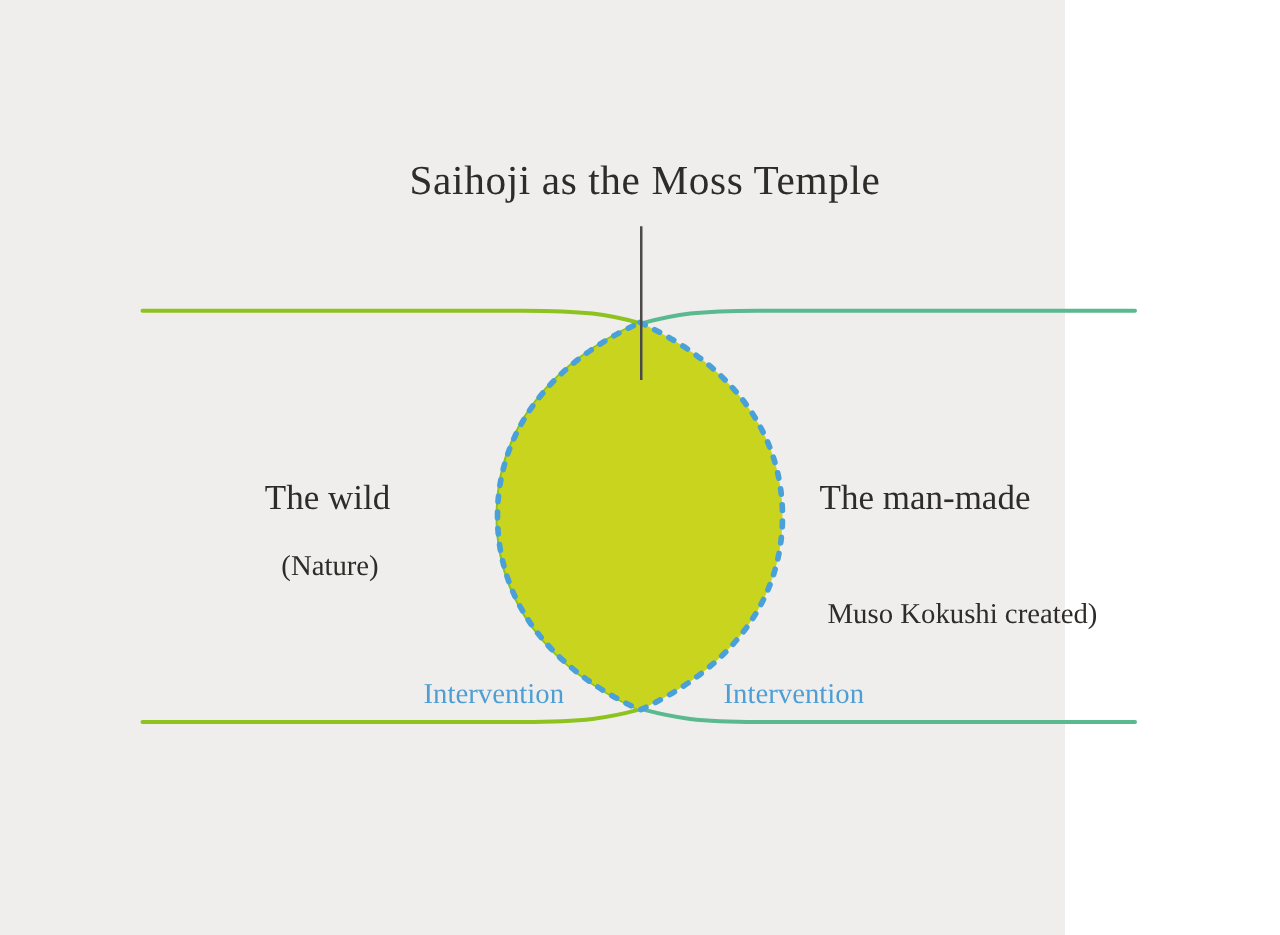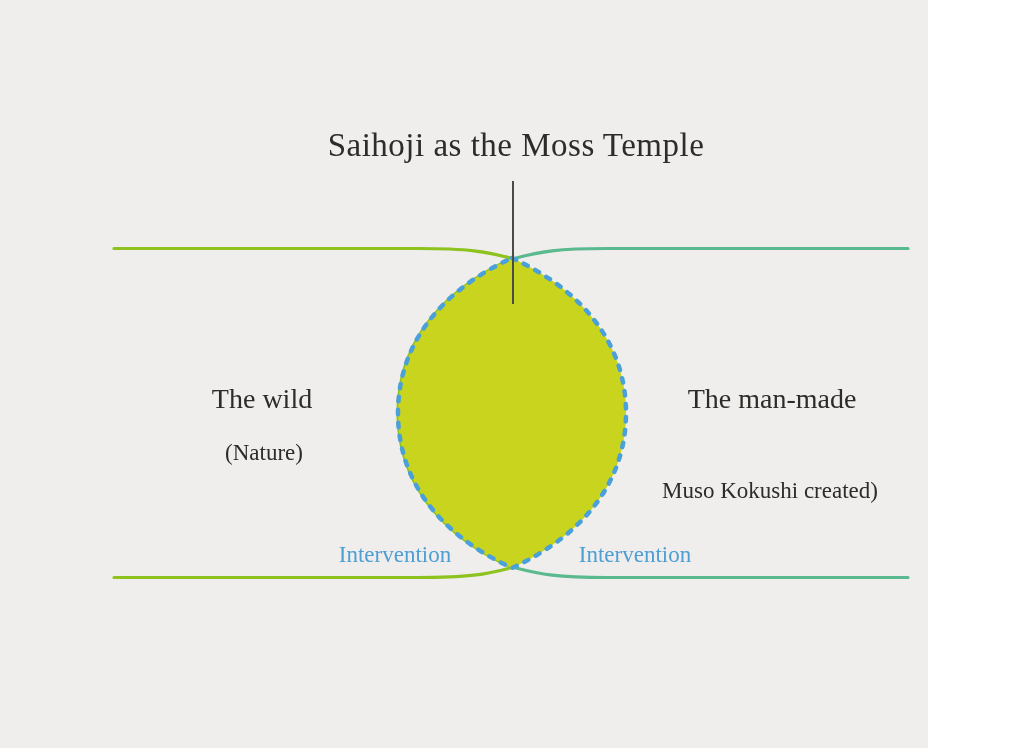--- a/index.html
+++ b/index.html
@@ -5,21 +5,21 @@
   html, body {
     margin: 0;
     padding: 0;
     width: 1024px;
     height: 748px;
     overflow: hidden;
     font-family: "Liberation Serif", "DejaVu Serif", serif;
   }
   .stage {
     position: relative;
-    width: 928px;
+    width: 852px;
     height: 748px;
     background: var(--bg, #efeeec);
     color: var(--text, #2e2b28);
   }
   .stage svg {
     position: absolute;
     inset: 0;
     display: block;
   }
   
@@ -62,21 +62,21 @@
     left: 516px;
     top: 127px;
     font-size: 33px;
     letter-spacing: 0.5px;
   }
   .heading {
     font-size: 28px;
   }
   .wild-heading   { left: 262px; top: 383px; }
   .wild-caption   { left: 264px; top: 440px; font-size: 23px; }
-  .manmade-heading{ left: 772px; top: 383px; }
+  .manmade-heading{ left: 740px; top: 383px; }
   .manmade-caption{
     left: 770px;
     top: 438px;
     font-size: 23px;
     line-height: 35px;
   }
   .garden-label {
     left: 516px;
     top: 424px;
     transform: translate(-50%, -50%);

